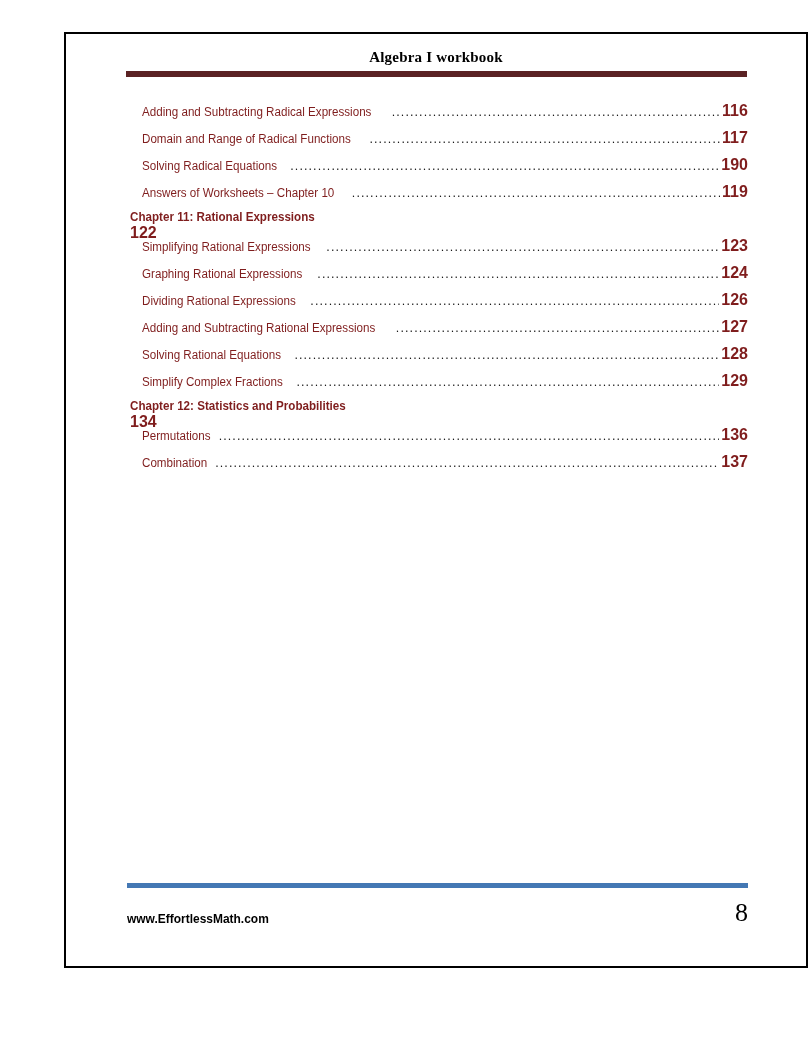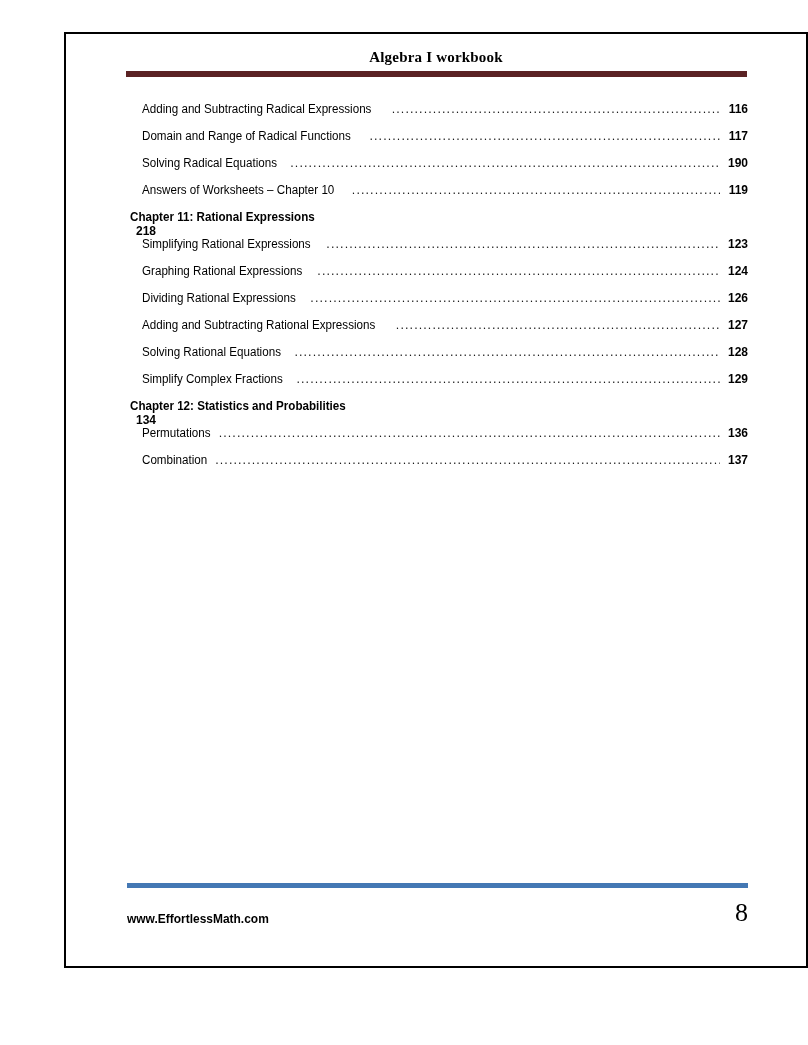--- a/index.html
+++ b/index.html
@@ -57,21 +57,21 @@
     position: absolute;
     left: 61px;
     top: 68px;
     width: 621px;
   }
   .toc-entry {
     display: flex;
     align-items: baseline;
     height: 27px;
     font-size: 12.5px;
-    color: #000000;
+    color: #7f1d1d;
     font-family: "Liberation Sans", sans-serif;
     white-space: nowrap;
   }
   .toc-entry .toc-label {
     font-stretch: condensed;
     transform: scaleX(0.93);
     transform-origin: left center;
     display: inline-block;
   }
   .toc-entry.level-chapter {
@@ -94,22 +94,22 @@
     content: "......................................................................................................................................................................";
     display: block;
     font-size: 12.5px;
     letter-spacing: 1.1px;
     color: #1a1a1a;
     white-space: nowrap;
   }
   .toc-page {
     flex: 0 0 auto;
     min-width: 26px;
-    text-align: right;
-    font-size: 12px;
+    text-align: left;
+    font-size: 16px;
     font-weight: 600;
   }
 
   
   .page-footer {
     position: absolute;
     left: 61px;
     bottom: 40px;
     width: 621px;
   }
@@ -167,21 +167,21 @@
         <span class="toc-page">190</span>
       </div>
       <div class="toc-entry level-section">
         <span class="toc-label">Answers of Worksheets – Chapter 10</span>
         <span class="toc-leader"></span>
         <span class="toc-page">119</span>
       </div>
       <div class="toc-entry level-chapter">
         <span class="toc-label">Chapter 11: Rational Expressions</span>
         <span class="toc-leader"></span>
-        <span class="toc-page">218</span>
+        <span class="toc-page">122</span>
       </div>
       <div class="toc-entry level-section">
         <span class="toc-label">Simplifying Rational Expressions</span>
         <span class="toc-leader"></span>
         <span class="toc-page">123</span>
       </div>
       <div class="toc-entry level-section">
         <span class="toc-label">Graphing Rational Expressions</span>
         <span class="toc-leader"></span>
         <span class="toc-page">124</span>

